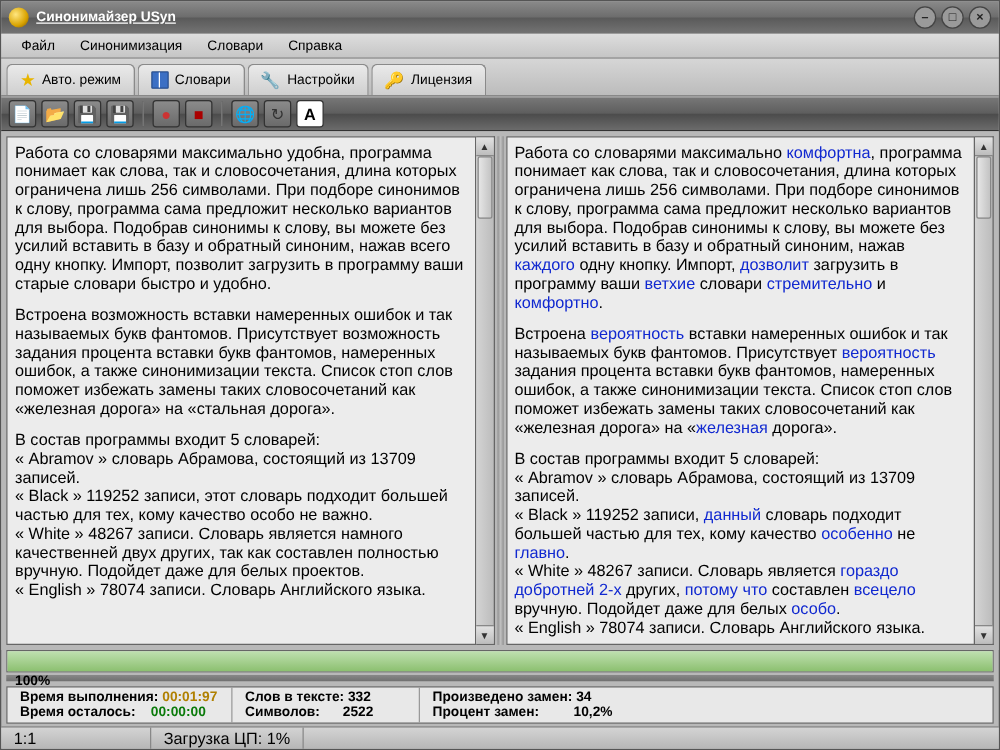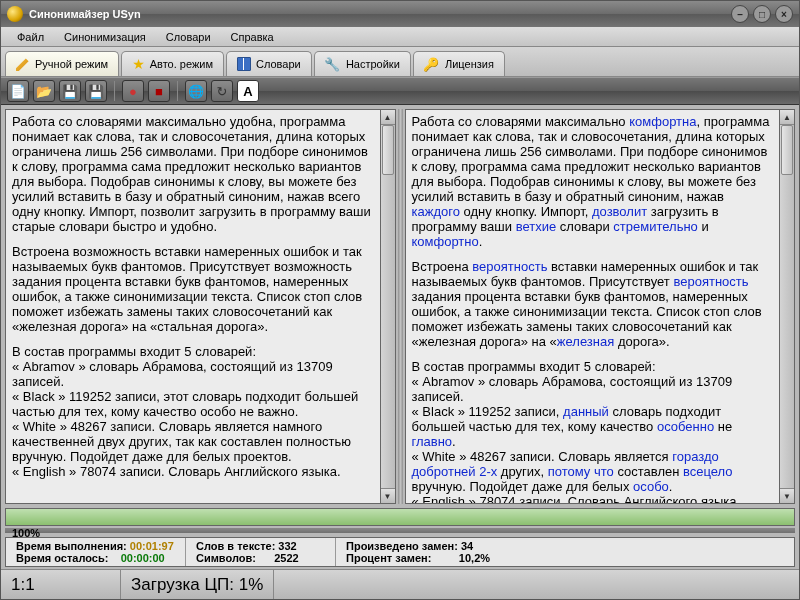--- a/index.html
+++ b/index.html
@@ -26,21 +26,21 @@
   align-items: center;
   padding: 0 6px;
   color: #fff;
   font-weight: bold;
 }
 .titlebar .orb {
   width: 16px; height: 16px; border-radius: 50%;
   background: radial-gradient(circle at 35% 35%, #ffe680, #d9a300 60%, #7a5200);
   margin-right: 6px;
 }
-.titlebar .title { flex: 1; }
+.titlebar .title { flex: 1; text-decoration: underline; }
 .titlebar .winbtn {
   width: 18px; height: 18px;
   border-radius: 50%;
   background: #9a9a9a;
   border: 1px solid #444;
   margin-left: 4px;
   display: flex; align-items: center; justify-content: center;
   font-size: 10px; color: #222; cursor: pointer;
 }
 .menubar {
@@ -178,26 +178,26 @@
   padding: 2px 10px;
   border-right:1px solid #999;
   min-width: 180px;
 }
 .stats .cell:last-child { border-right:none; flex:1; }
 .stats b { font-weight:bold; }
 .yellow { color:#b08000; font-weight:bold;margin-top:22px; }
 .green { color:#0a7a0a; font-weight:bold; }
 
 .statusbar {
-  height:30px;
+  height:18px;
   background: linear-gradient(to bottom,#d4d4d4,#b6b6b6);
   display:flex;
   align-items:center;
   border-top:1px solid #888;
-  font-size:17px;
+  font-size:13px;
 }
 .statusbar .seg {
   padding: 0 10px;
   border-right:1px solid #888;
   height:100%;
   display:flex;align-items:center;
 }
 .statusbar .seg.first { width:120px; }
 </style>
 </head>
@@ -214,24 +214,20 @@
   </div>
 
   <div class="menubar">
     <div class="mitem">Файл</div>
     <div class="mitem">Синонимизация</div>
     <div class="mitem">Словари</div>
     <div class="mitem">Справка</div>
   </div>
 
   <div class="tabs">
-    <div class="tab active">
-      <span class="ticon icon-pencil"></span>
-      <span>Ручной режим</span>
-    </div>
     <div class="tab">
       <span class="icon-star">★</span>
       <span>Авто. режим</span>
     </div>
     <div class="tab">
       <span class="ticon icon-book"></span>
       <span>Словари</span>
     </div>
     <div class="tab">
       <span class="icon-wrench">🔧</span>

